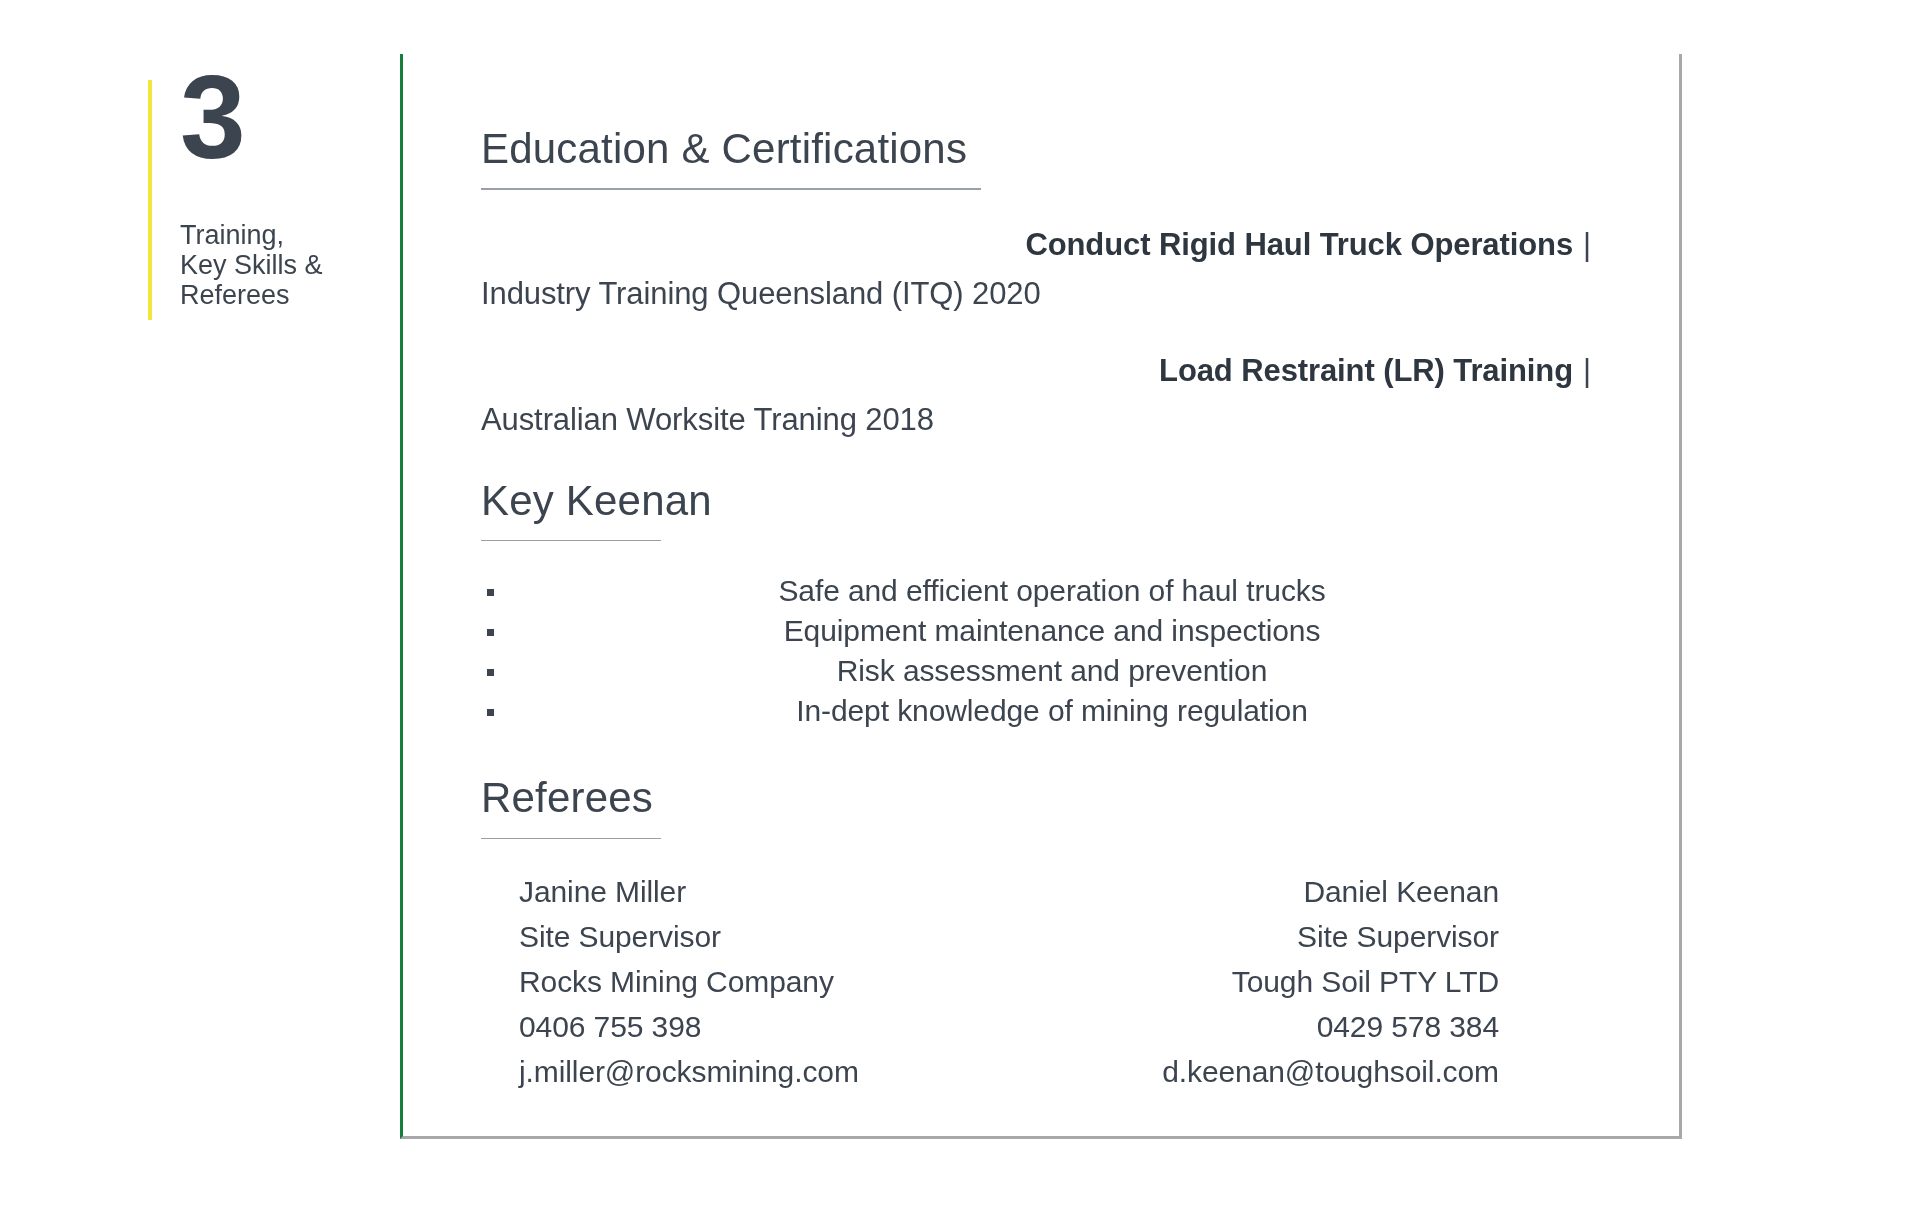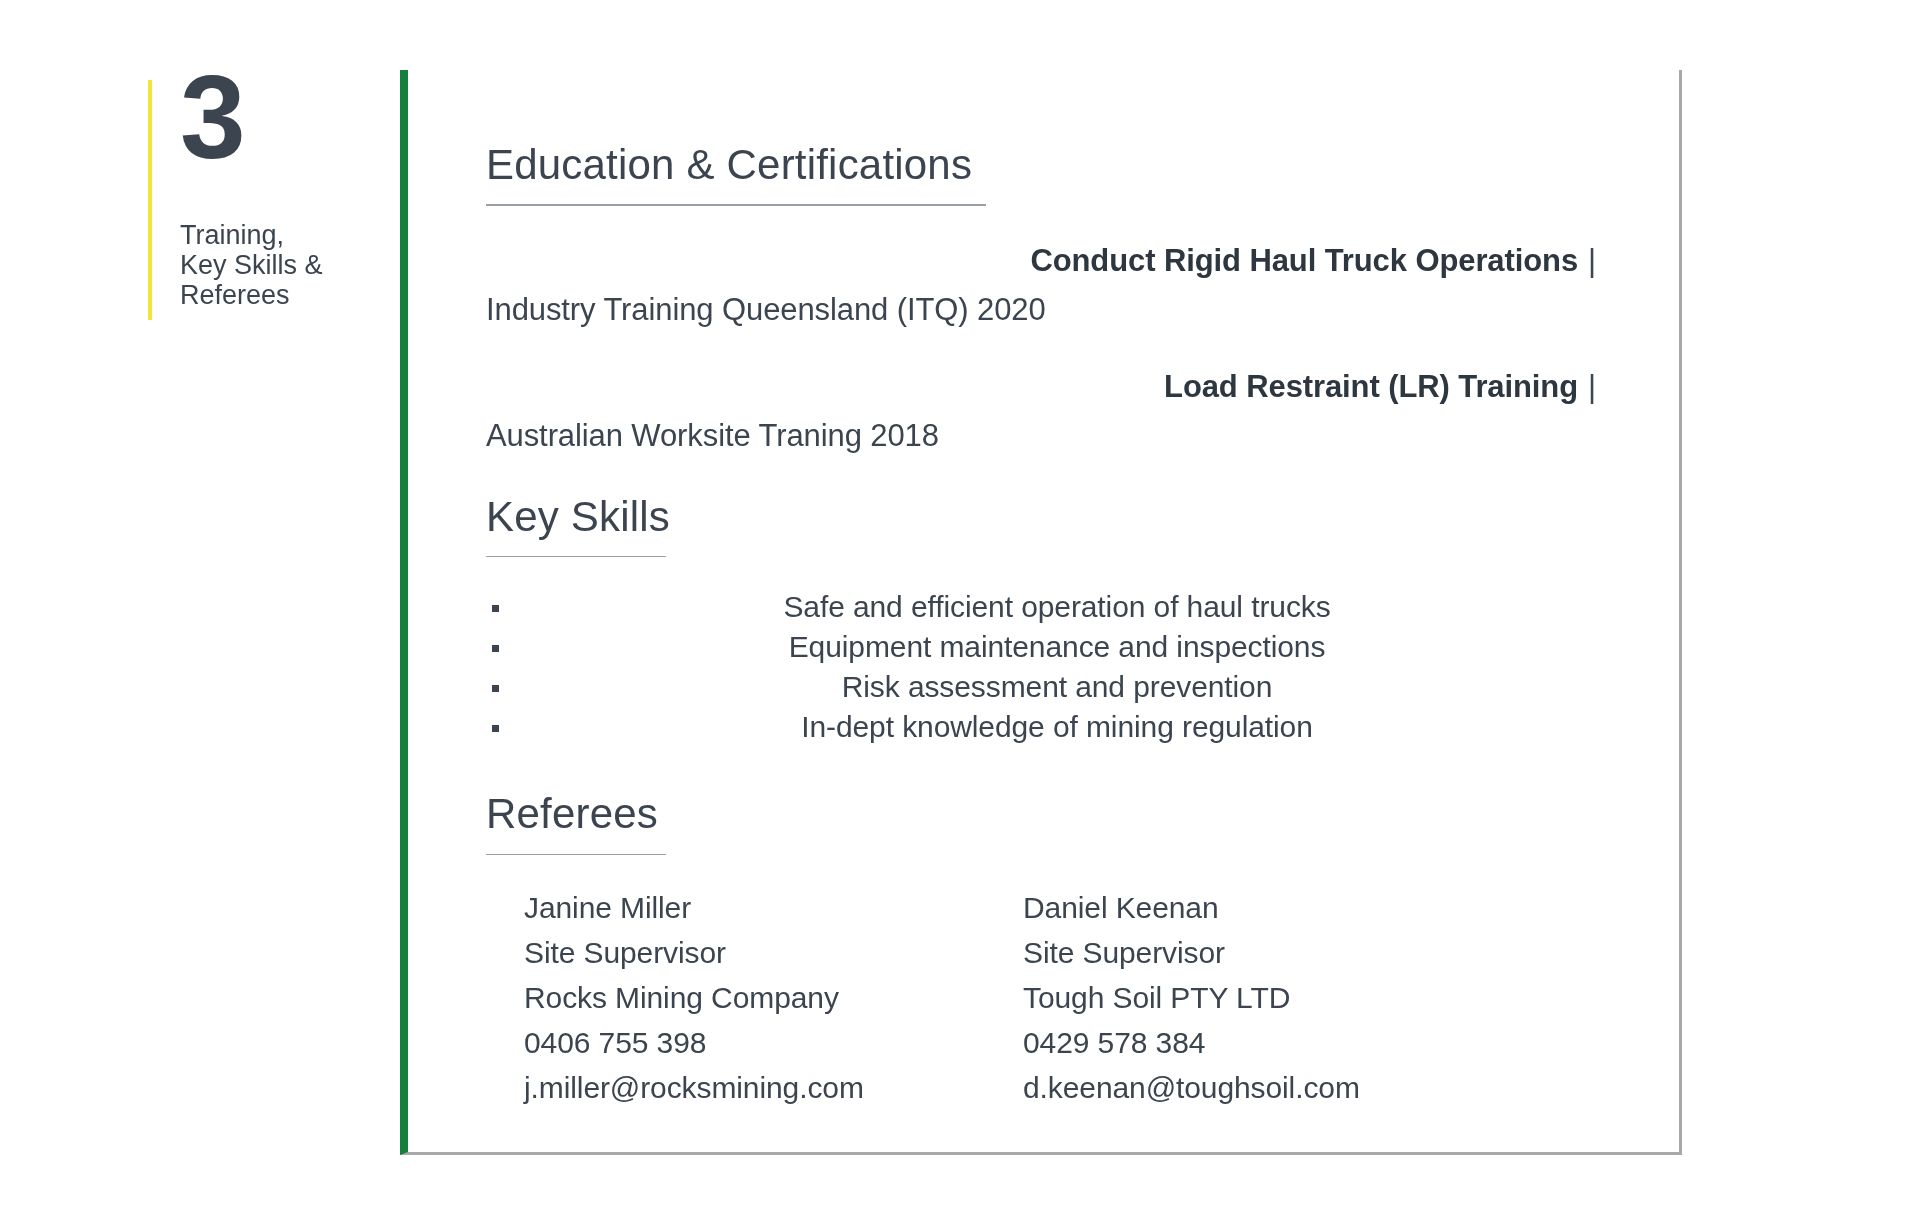--- a/index.html
+++ b/index.html
@@ -55,24 +55,24 @@
     line-height: 30px;
     color: #3c454f;
     font-weight: 400;
     white-space: pre-line;
   }
 
   
   .panel {
     position: absolute;
     left: 400px;
-    top: 70px;
+    top: 54px;
     width: 1282px;
     height: 1085px;
-    border-left: 8px solid #15803d;
+    border-left: 3px solid #15803d;
     border-right: 3px solid #a8a8a8;
     border-bottom: 3px solid #a8a8a8;
     box-sizing: border-box;
   }
 
   .content {
     position: absolute;
     left: 78px;
     top: 72px;
     width: 1110px;
@@ -150,21 +150,22 @@
   .referees-block { margin-top: 44px; }
   .referees-grid {
     display: flex;
     margin-top: 30px;
   }
   .referee-col {
     width: 490px;
     margin-left: 38px;
   }
   .referee-col + .referee-col {
-    margin-left: 9px;
+    margin-left: 0px;
+    text-align: right;
   }
   .referee-line {
     font-size: 30px;
     line-height: 45px;
     color: #3c454f;
     letter-spacing: -0.1px;
     white-space: nowrap;
   }
 </style>
 </head>
@@ -198,21 +199,21 @@
           <div class="cert-item">
             <div class="cert-title">
               <span>Load Restraint (LR) Training</span><span class="cert-pipe">|</span>
             </div>
             <div class="cert-sub">Australian Worksite Traning 2018</div>
           </div>
         </div>
       </div>
 
       <div class="skills-block">
-        <h2 class="section-heading">Key Skills</h2>
+        <h2 class="section-heading">Key Keenan</h2>
         <div class="rule rule-mid"></div>
 
         <ul class="skills-list">
           <li>
             <span class="bullet"></span>
             <span>Safe and efficient operation of haul trucks</span>
           </li>
           <li>
             <span class="bullet"></span>
             <span>Equipment maintenance and inspections</span>

